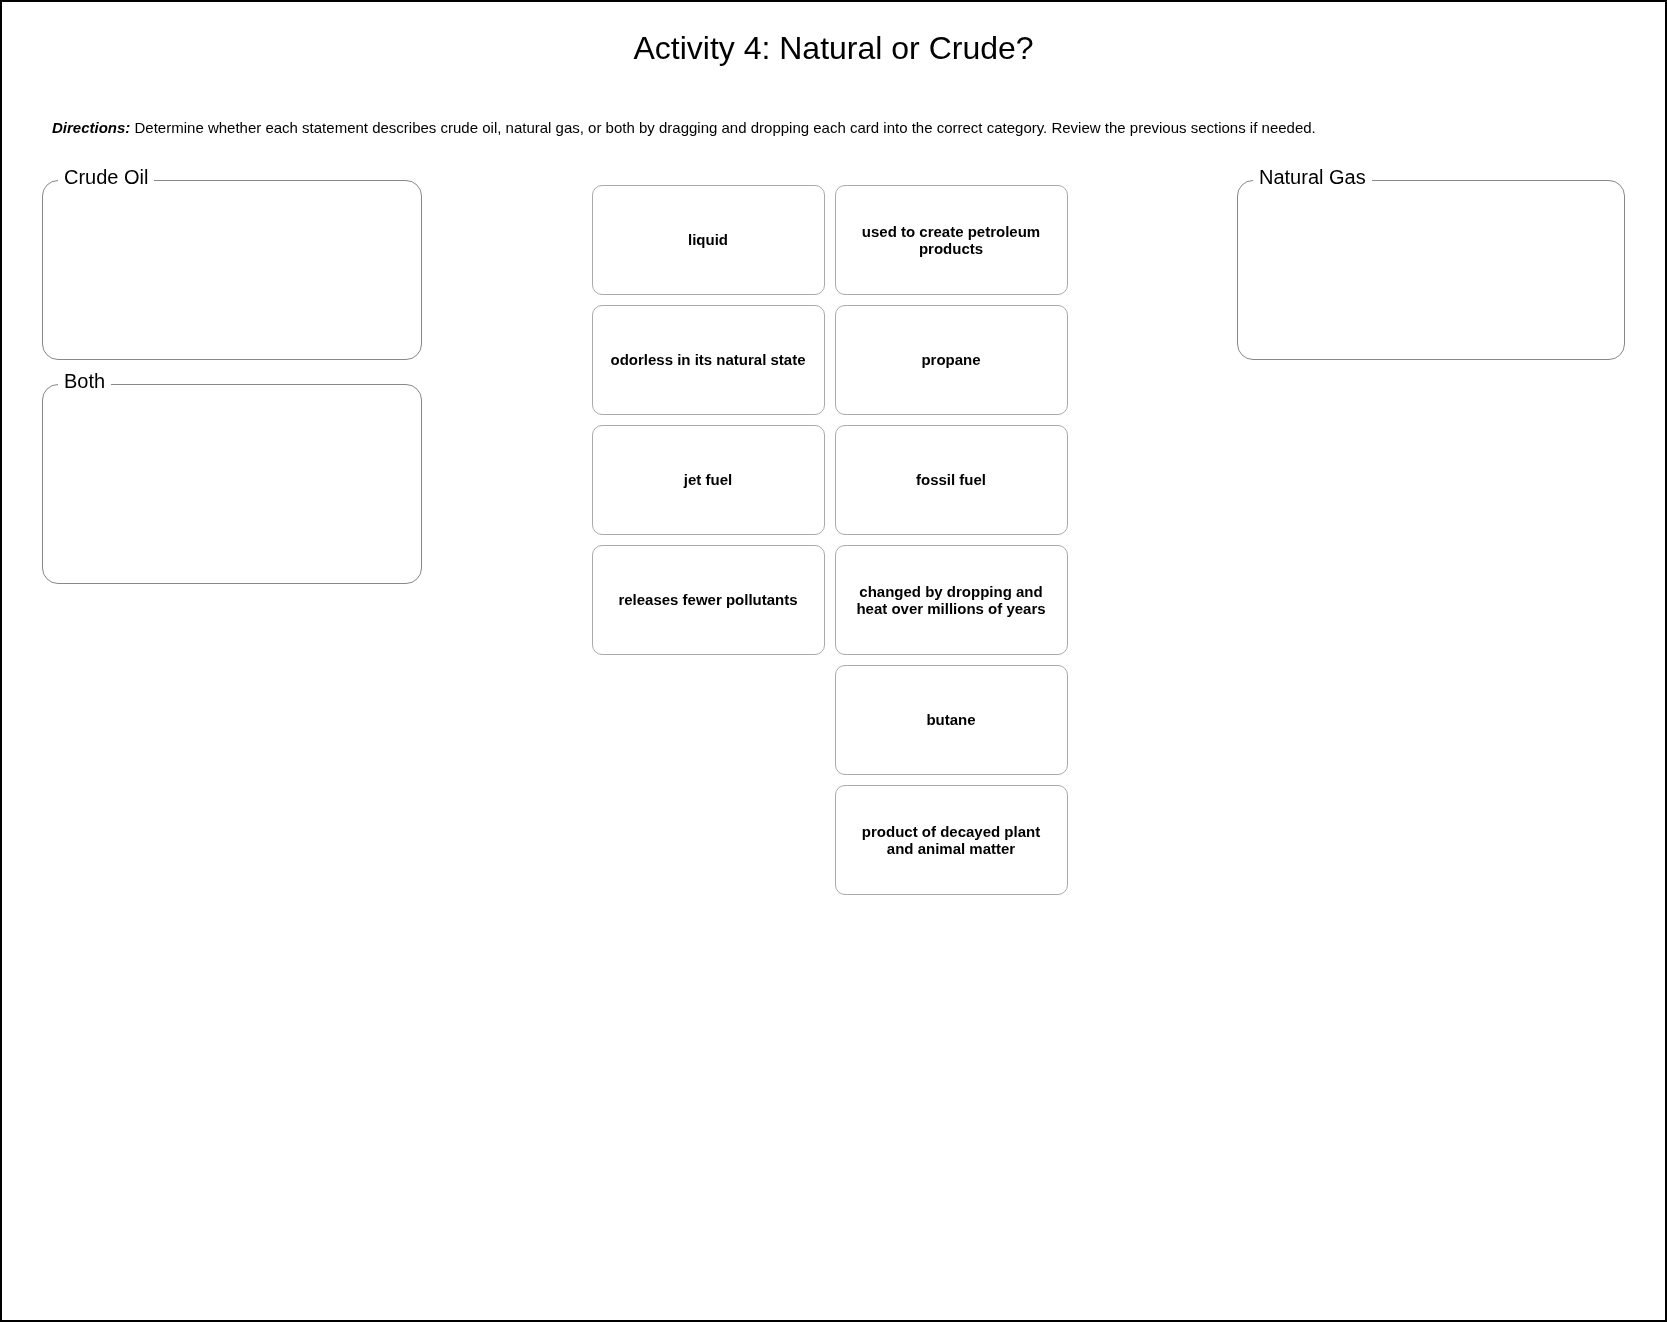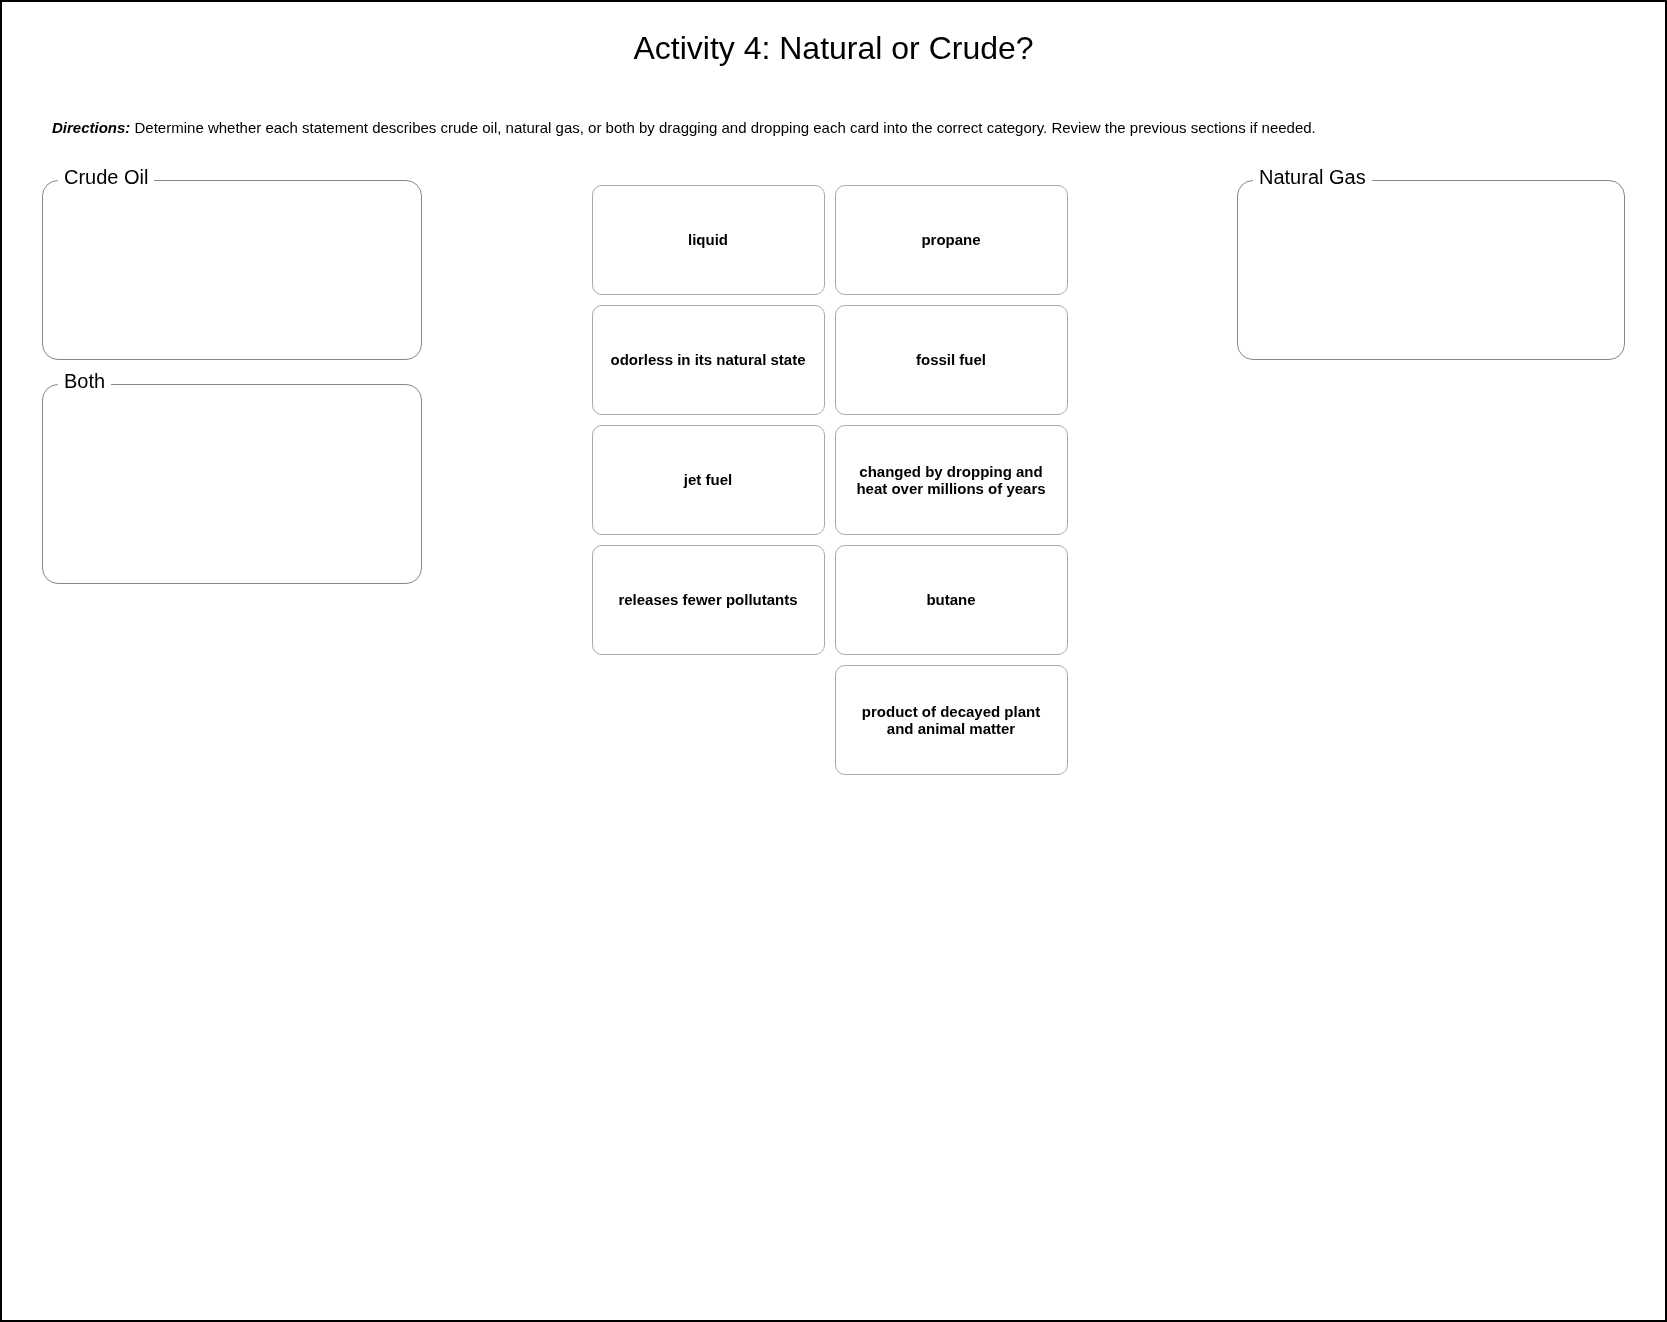--- a/index.html
+++ b/index.html
@@ -143,20 +143,21 @@
   </div>
 
   <div class="cards-area">
     <div class="col">
       <div class="card-cell">liquid</div>
       <div class="card-cell">odorless in its natural state</div>
       <div class="card-cell">jet fuel</div>
       <div class="card-cell">releases fewer pollutants</div>
     </div>
     <div class="col">
+      <div class="card-cell">used to create petroleum products</div>
       <div class="card-cell">propane</div>
       <div class="card-cell">fossil fuel</div>
       <div class="card-cell">changed by dropping and heat over millions of years</div>
       <div class="card-cell">butane</div>
       <div class="card-cell">product of decayed plant and animal matter</div>
     </div>
   </div>
 
   <div class="natural-gas-zone">
     <div class="drop-zone-container">

